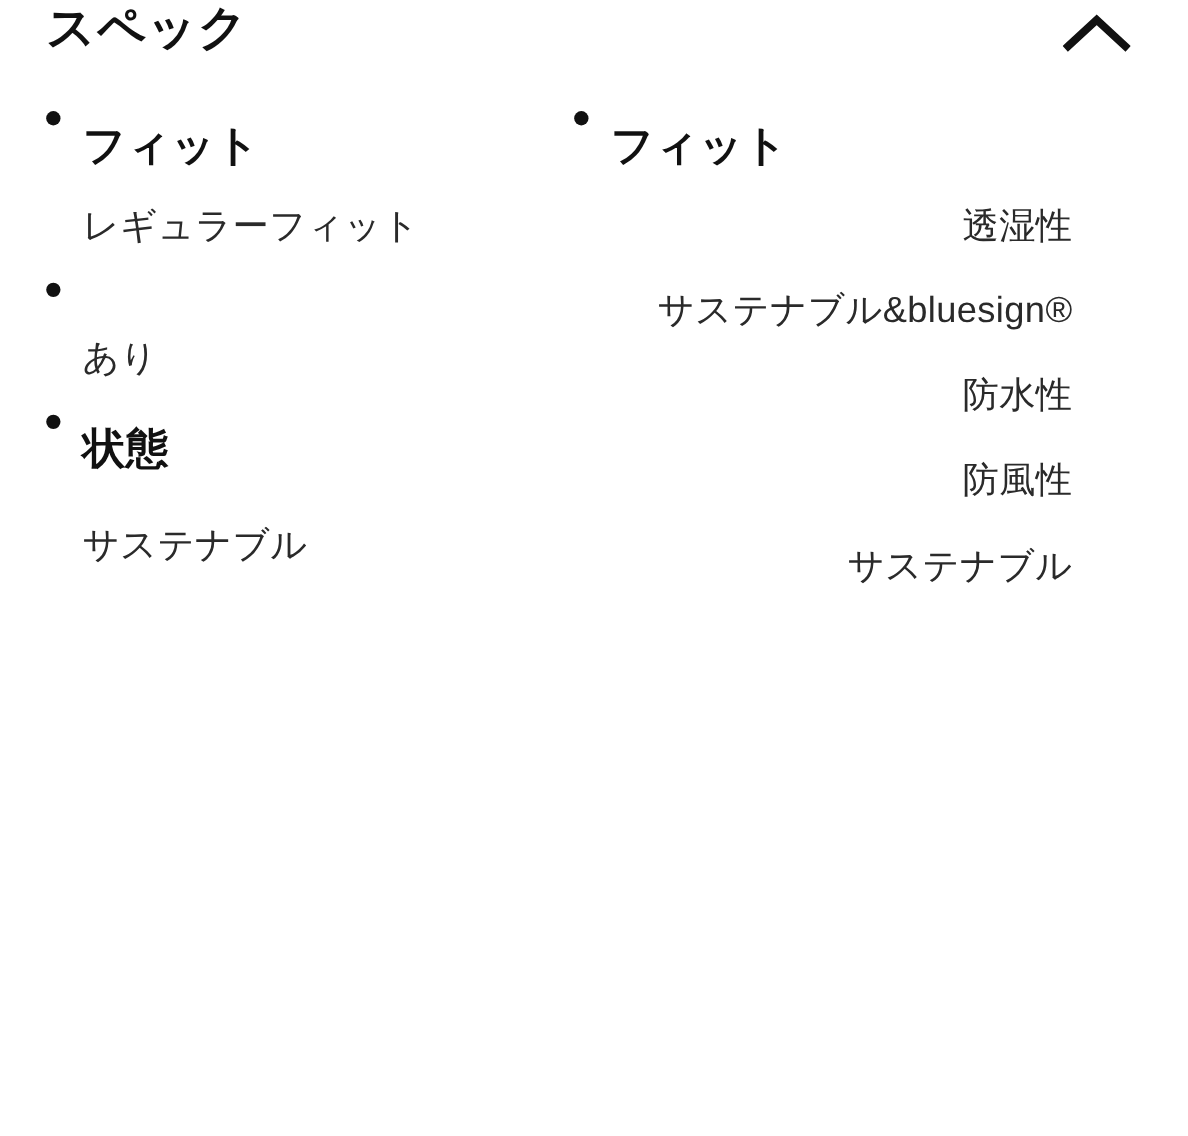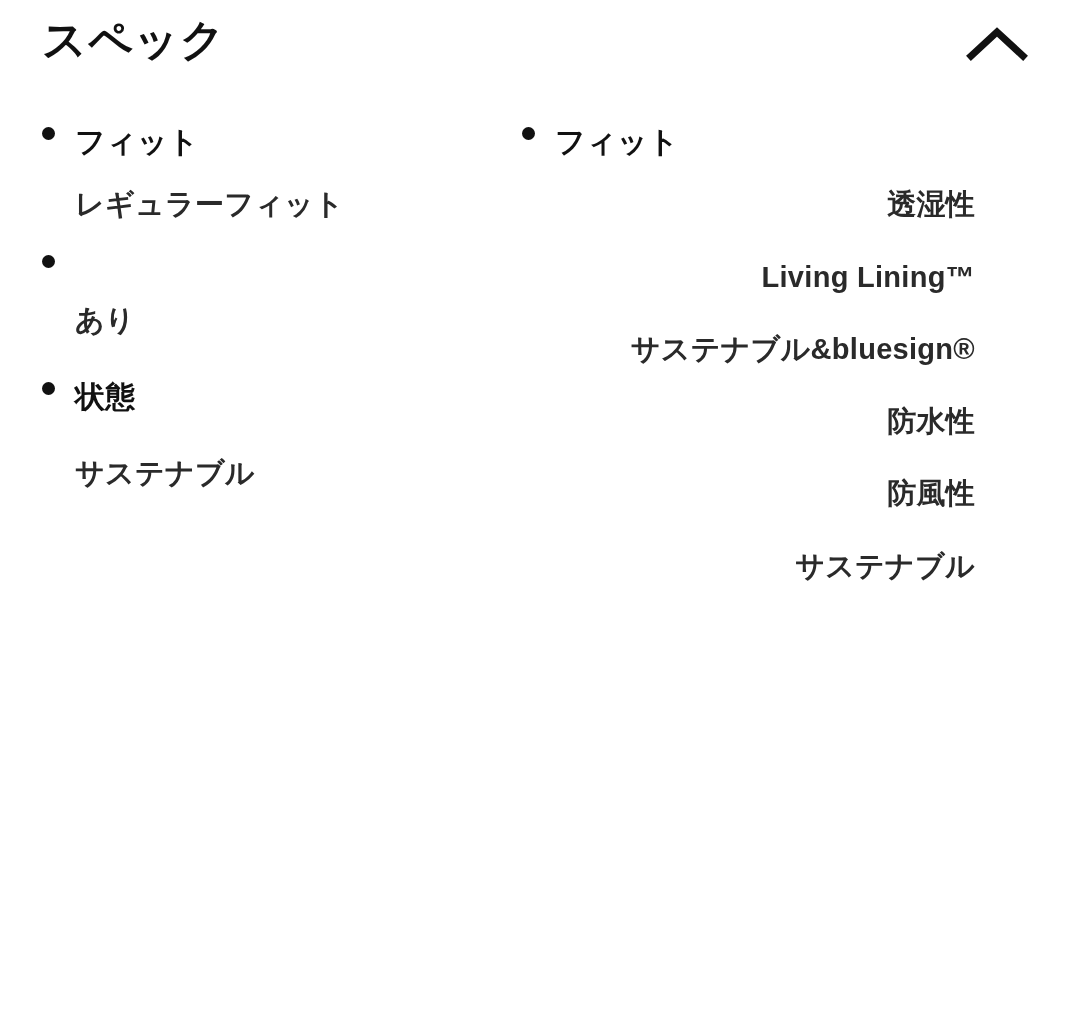--- a/index.html
+++ b/index.html
@@ -21,21 +21,20 @@
     box-sizing: border-box;
     padding: 0 42px;
     position: relative;
   }
 
   
   .spec-header {
     display: flex;
     align-items: flex-start;
     justify-content: space-between;
-    padding-top: 14px;
     padding-right: 10px;
   }
   .spec-title {
     font-size: 44px;
     font-weight: 700;
     letter-spacing: 0.02em;
     line-height: 1.2;
     color: #111111;
     margin: 0;
     white-space: nowrap;
@@ -70,22 +69,22 @@
 
   .spec-group {
     margin-bottom: 40px;
   }
   .spec-group:last-child {
     margin-bottom: 0;
   }
 
   .group-heading {
     display: flex;
-    align-items: center;
-    font-size: 30px;
+    align-items: flex-start;
+    font-size: 39px;
     font-weight: 700;
     color: #111111;
     line-height: 1.25;
     letter-spacing: 0.01em;
   }
   .bullet {
     flex: 0 0 auto;
     width: 13px;
     height: 13px;
     border-radius: 50%;
@@ -97,22 +96,22 @@
   .group-heading-text {
     white-space: nowrap;
   }
 
   .spec-values {
     margin: 0;
     padding: 0;
     list-style: none;
   }
   .spec-value {
-    font-size: 29px;
-    font-weight: 700;
+    font-size: 33px;
+    font-weight: 400;
     color: #2a2a2a;
     line-height: 1.25;
     letter-spacing: 0.01em;
     margin-top: 26px;
     padding-left: 33px;
     max-width: 420px;
     word-break: break-word;
   }
   .right .spec-value {
     margin-top: 36px;
@@ -178,21 +177,20 @@
 
     <div class="spec-col right">
 
       <div class="spec-group">
         <div class="group-heading">
           <span class="bullet"></span>
           <span class="group-heading-text">フィット</span>
         </div>
         <ul class="spec-values">
           <li class="spec-value">透湿性</li>
-          <li class="spec-value">Living Lining™</li>
           <li class="spec-value">サステナブル&amp;bluesign®</li>
           <li class="spec-value">防水性</li>
           <li class="spec-value">防風性</li>
           <li class="spec-value">サステナブル</li>
         </ul>
       </div>
 
     </div>
 
   </div>

